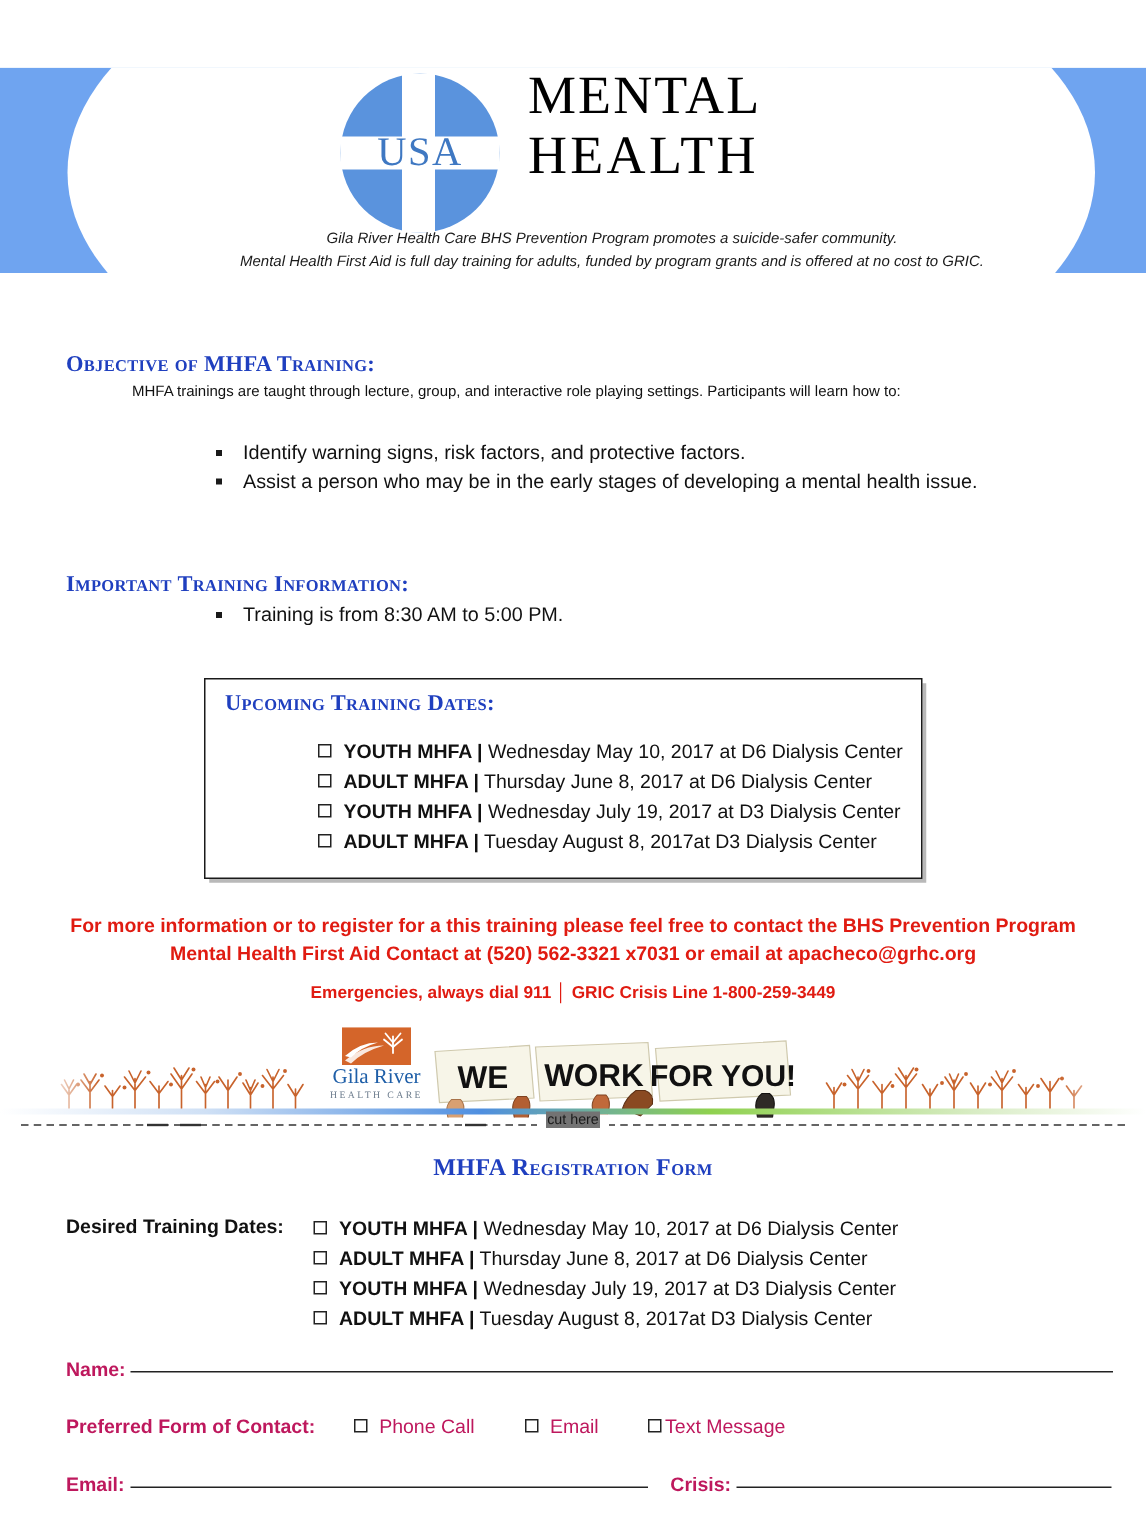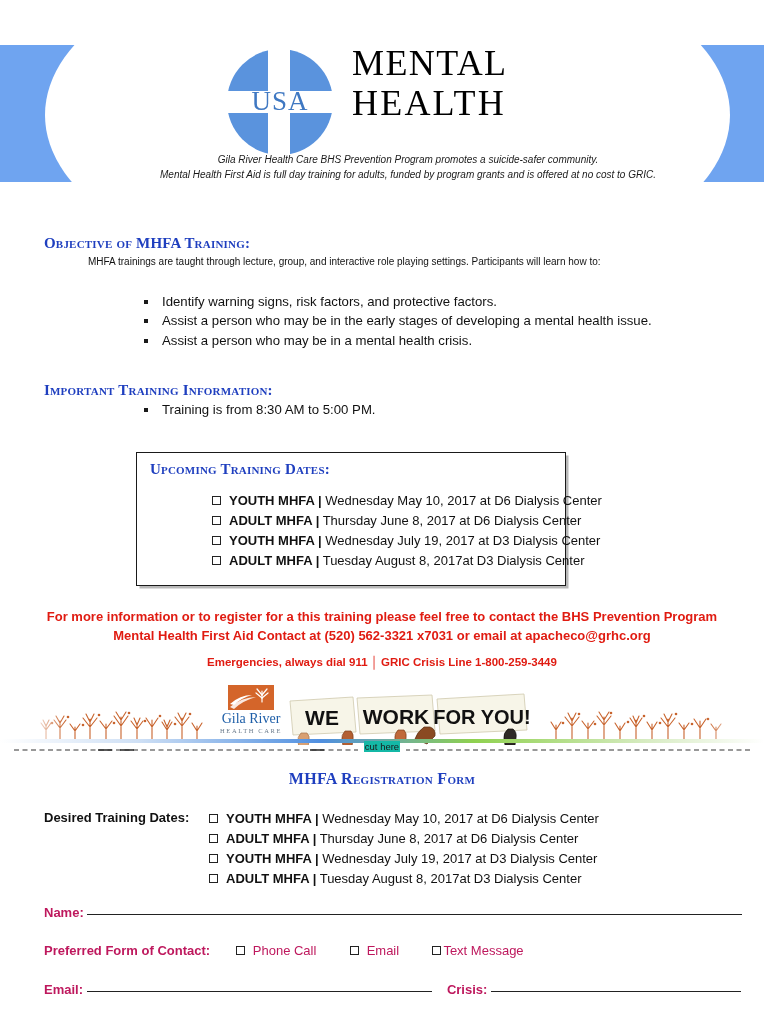--- a/index.html
+++ b/index.html
@@ -118,21 +118,21 @@
     height: 4px;
     background: #1a1a1a;
   }
   .ital { font-style: italic; }
 
   
   .dates-box {
     position: absolute;
     left: 136px;
     top: 452px;
-    width: 430px;
+    width: 479px;
     height: 134px;
     border: 1.6px solid #1a1a1a;
     background: #fff;
     box-shadow: 3px 3px 0 -0.5px #b9b9b9;
     box-sizing: border-box;
     padding-left: 48px;
   }
   .dates-box-title {
     position: absolute;
     left: 13px;
@@ -233,21 +233,21 @@
     position: absolute;
     left: 0;
     top: 741px;
     width: 764px;
     text-align: center;
     font-size: 9.5px;
     color: #1a1a1a;
     background: transparent;
   }
   .cut-label span {
-    background: #14b8a6;
+    background: #737373;
     padding: 0 1px;
   }
 
   
   .regform {
     position: absolute;
     left: 0;
     top: 770px;
     width: 764px;
   }
@@ -327,21 +327,20 @@
 
   <div class="content">
 
     <div style="position:absolute; left:44px; top:53px;" class="sec-head">Objective of MHFA Training:</div>
 
     <div class="para" style="position:absolute; left:88px; top:73px; width:636px;">MHFA trainings are taught through lecture, group, and interactive role playing settings. Participants will learn how to:</div>
 
     <ul class="blist" style="position:absolute; left:136px; top:110px; width:600px;">
       <li><span>Identify warning signs, risk factors, and protective factors.</span></li>
       <li><span>Assist a person who may be in the early stages of developing a mental health issue.</span></li>
-      <li><span>Assist a person who may be in a mental health crisis.</span></li>
     </ul>
 
     <div class="sec-head" style="position:absolute; left:44px; top:200px;">Important Training Information:</div>
 
     <ul class="blist" style="position:absolute; left:136px; top:218px; width:600px;">
       <li><span>Training is from 8:30 AM to 5:00 PM.</span></li>
     </ul>
   </div>
 
   <div class="dates-box">

